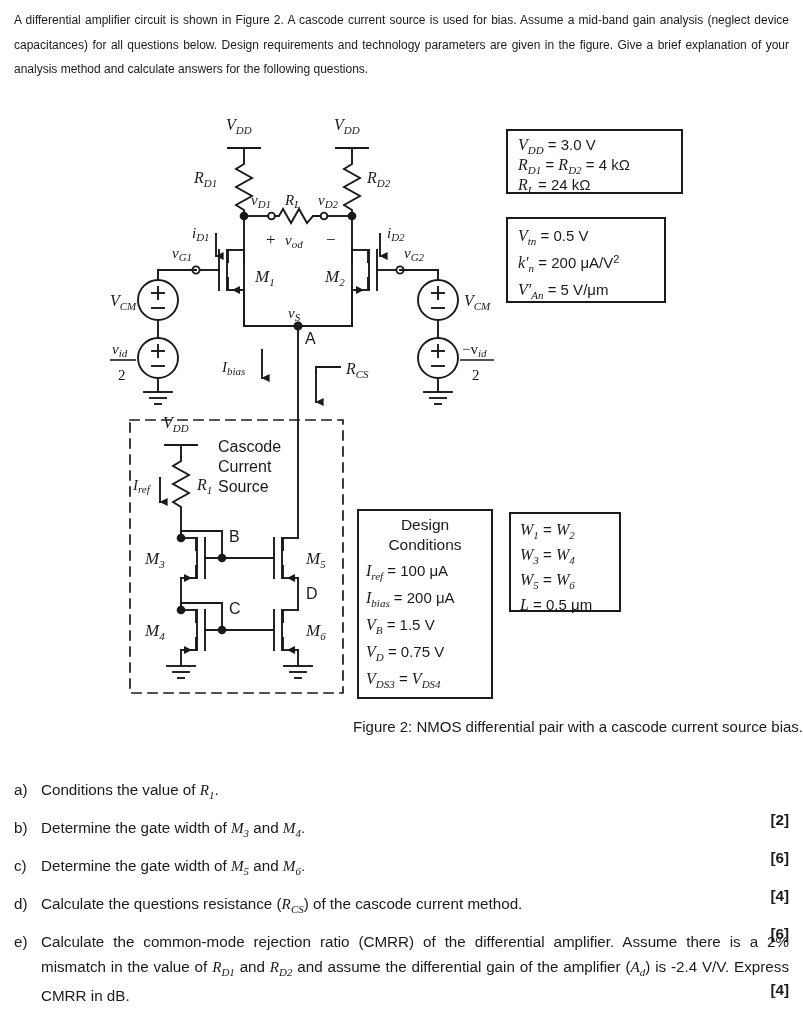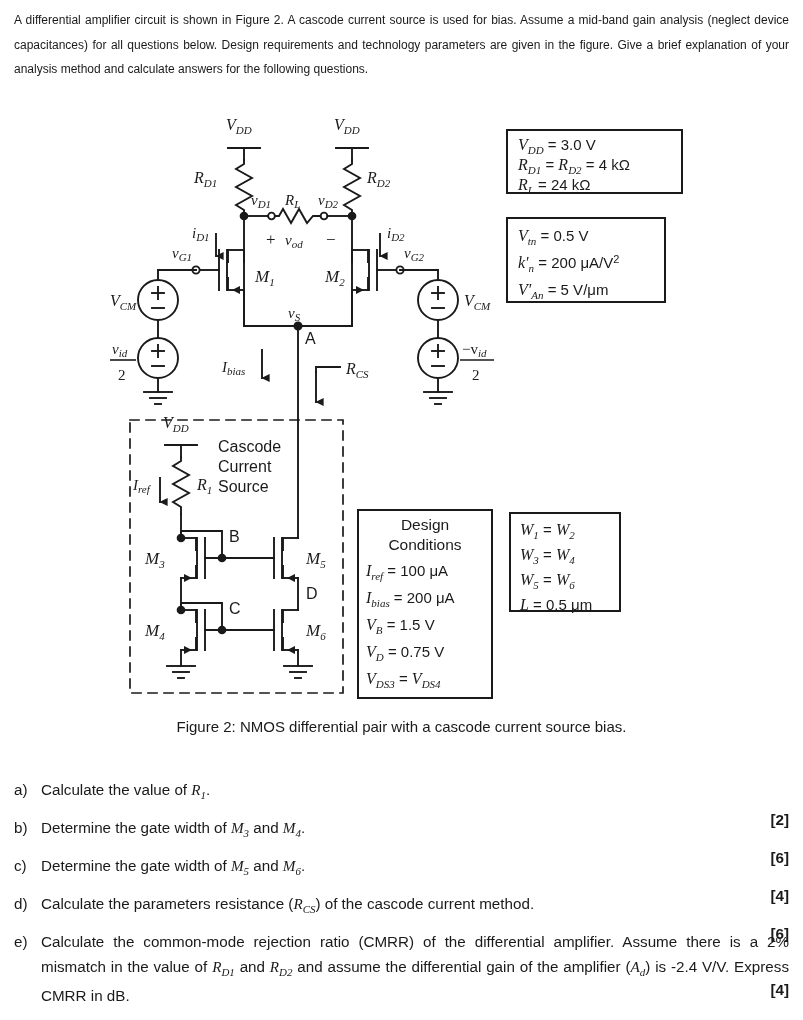--- a/index.html
+++ b/index.html
@@ -8,21 +8,21 @@
   .page{position:absolute;inset:0;width:803px;height:1020px;overflow:hidden;}
 
   
   #intro{position:absolute;left:14px;top:8px;width:775px;
          font-size:12px;line-height:24.5px;text-align:justify;}
 
   
   #figure-svg{position:absolute;left:0;top:110px;}
 
   
-  #caption{position:absolute;left:0;top:718px;width:803px;text-align:center;
+  #caption{position:absolute;left:0;top:718px;width:803px;text-align:right;
            font-size:15px;}
 
   
   .q{position:absolute;left:14px;width:775px;font-size:15.2px;line-height:24.5px;}
   .q .lbl{position:absolute;left:0;top:0;width:24px;}
   .q .txt{display:block;margin-left:27px;text-align:justify;}
   .q .marks{position:absolute;right:0;font-weight:bold;}
   #q-a{top:778px;} #q-b{top:816px;} #q-c{top:854px;}
   #q-d{top:892px;} #q-e{top:930px;}
   #q-e .marks{top:48px;}
@@ -354,39 +354,39 @@
         <text x="520" y="475"><tspan>W</tspan><tspan dy="4" font-size="11">5</tspan><tspan dy="-4" font-style="normal" font-family="'Liberation Sans',sans-serif" font-size="15"> = </tspan><tspan font-style="italic" font-family="'Liberation Serif',serif" font-size="16">W</tspan><tspan dy="4" font-size="11">6</tspan></text>
         <text x="520" y="500"><tspan>L</tspan><tspan font-style="normal" font-family="'Liberation Sans',sans-serif" font-size="15"> = 0.5 μm</tspan></text>
       </g>
     </g>
   </svg>
 
   <div id="caption">Figure 2: NMOS differential pair with a cascode current source bias.</div>
 
   <div class="q" id="q-a">
     <span class="lbl">a)</span>
-    <span class="txt"><span>Calculate the value of </span><i class="m">R</i><sub class="m">1</sub><span>.</span></span>
+    <span class="txt"><span>Conditions the value of </span><i class="m">R</i><sub class="m">1</sub><span>.</span></span>
     <span class="marks">[2]</span>
   </div>
 
   <div class="q" id="q-b">
     <span class="lbl">b)</span>
     <span class="txt"><span>Determine the gate width of </span><i class="m">M</i><sub class="m">3</sub><span> and </span><i class="m">M</i><sub class="m">4</sub><span>.</span></span>
     <span class="marks">[6]</span>
   </div>
 
   <div class="q" id="q-c">
     <span class="lbl">c)</span>
     <span class="txt"><span>Determine the gate width of </span><i class="m">M</i><sub class="m">5</sub><span> and </span><i class="m">M</i><sub class="m">6</sub><span>.</span></span>
     <span class="marks">[4]</span>
   </div>
 
   <div class="q" id="q-d">
     <span class="lbl">d)</span>
-    <span class="txt"><span>Calculate the parameters resistance (</span><i class="m">R</i><sub class="m">CS</sub><span>) of the cascode current method.</span></span>
+    <span class="txt"><span>Calculate the questions resistance (</span><i class="m">R</i><sub class="m">CS</sub><span>) of the cascode current method.</span></span>
     <span class="marks">[6]</span>
   </div>
 
   <div class="q" id="q-e">
     <span class="lbl">e)</span>
     <span class="txt"><span>Calculate the common-mode rejection ratio (CMRR) of the differential amplifier. Assume there is a 2% mismatch in the value of </span><i class="m">R</i><sub class="m">D1</sub><span> and </span><i class="m">R</i><sub class="m">D2</sub><span> and assume the differential gain of the amplifier (</span><i class="m">A</i><sub class="m">d</sub><span>) is -2.4 V/V. Express CMRR in dB.</span></span>
     <span class="marks">[4]</span>
   </div>
 
 </div>

